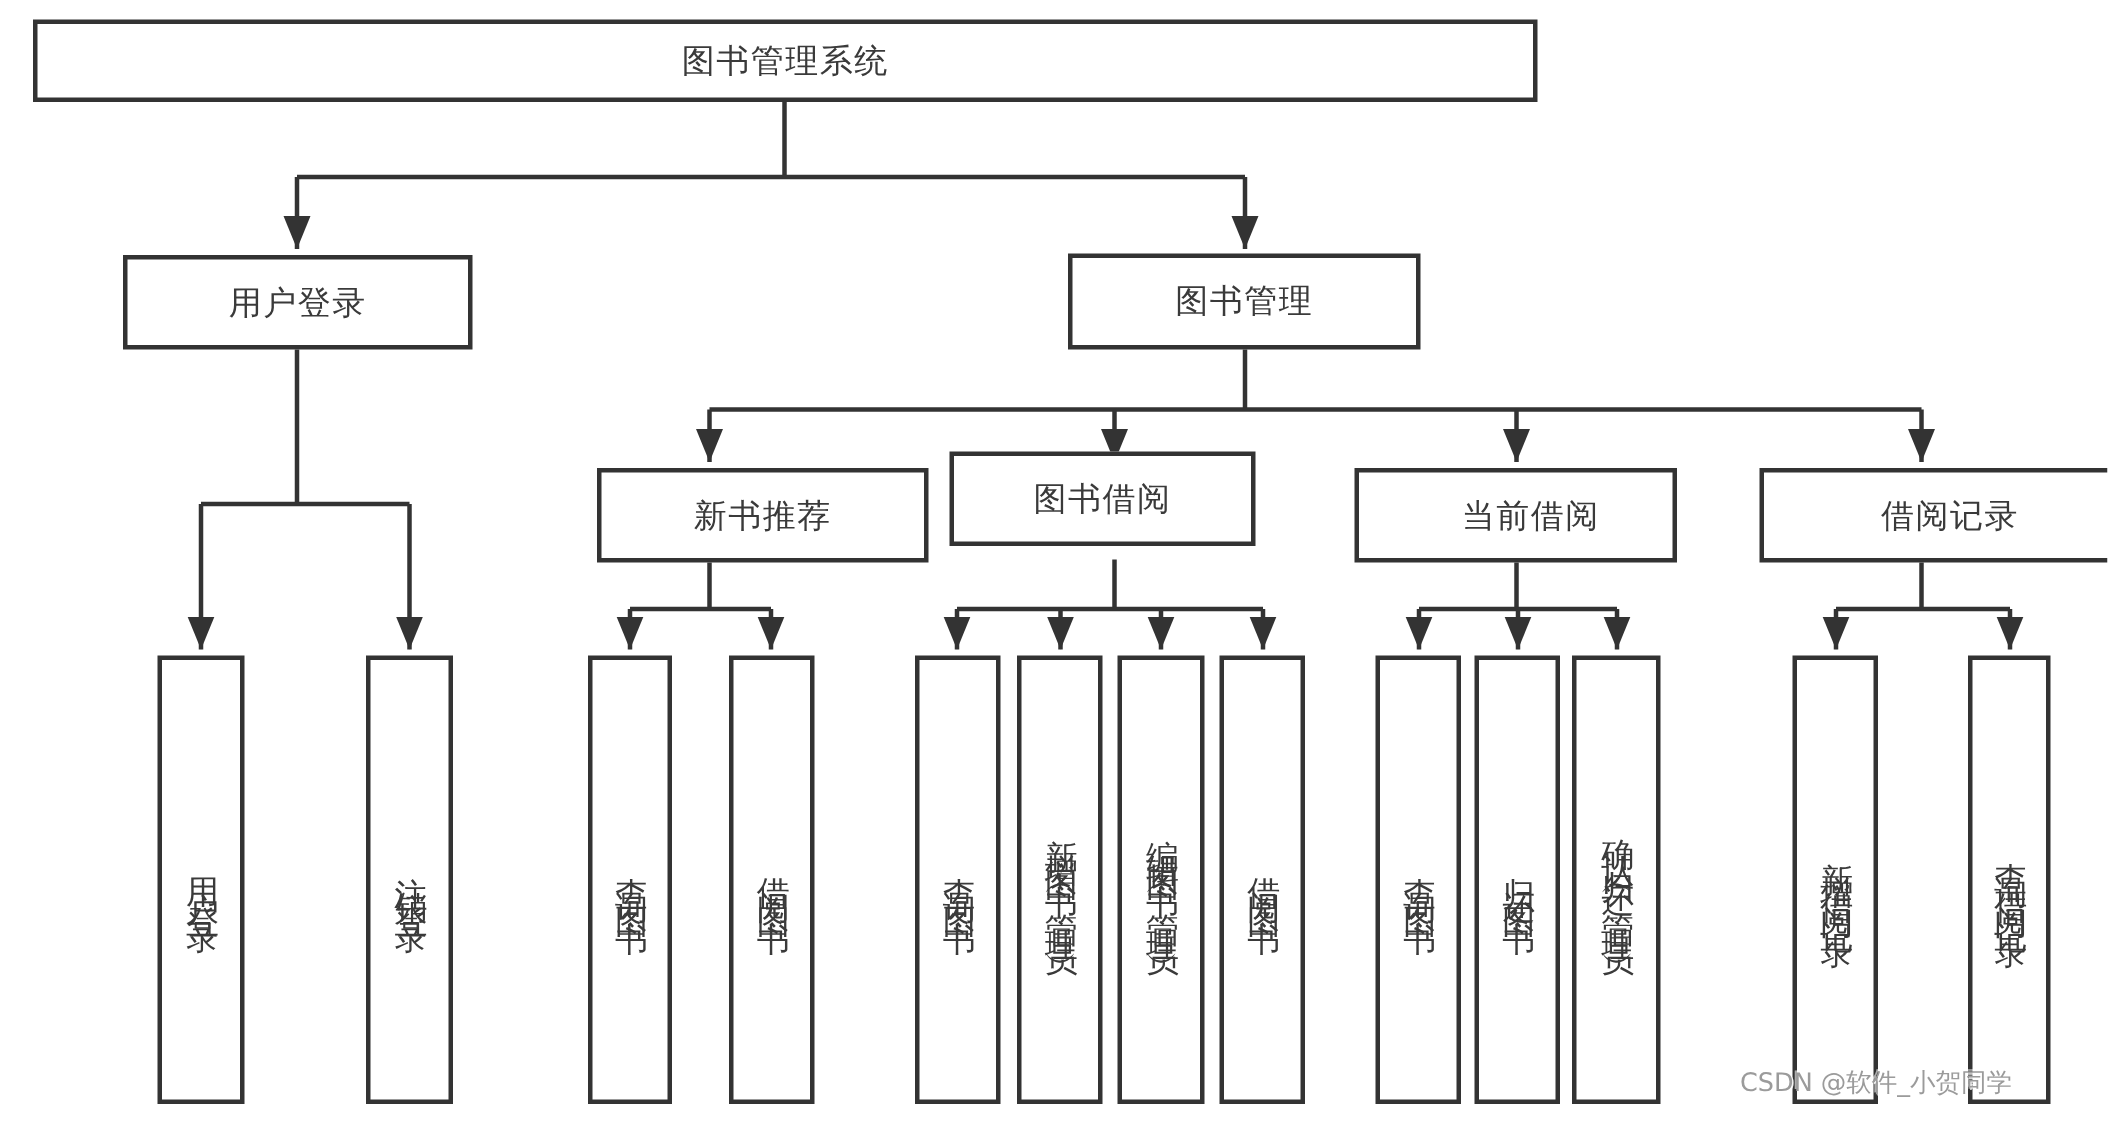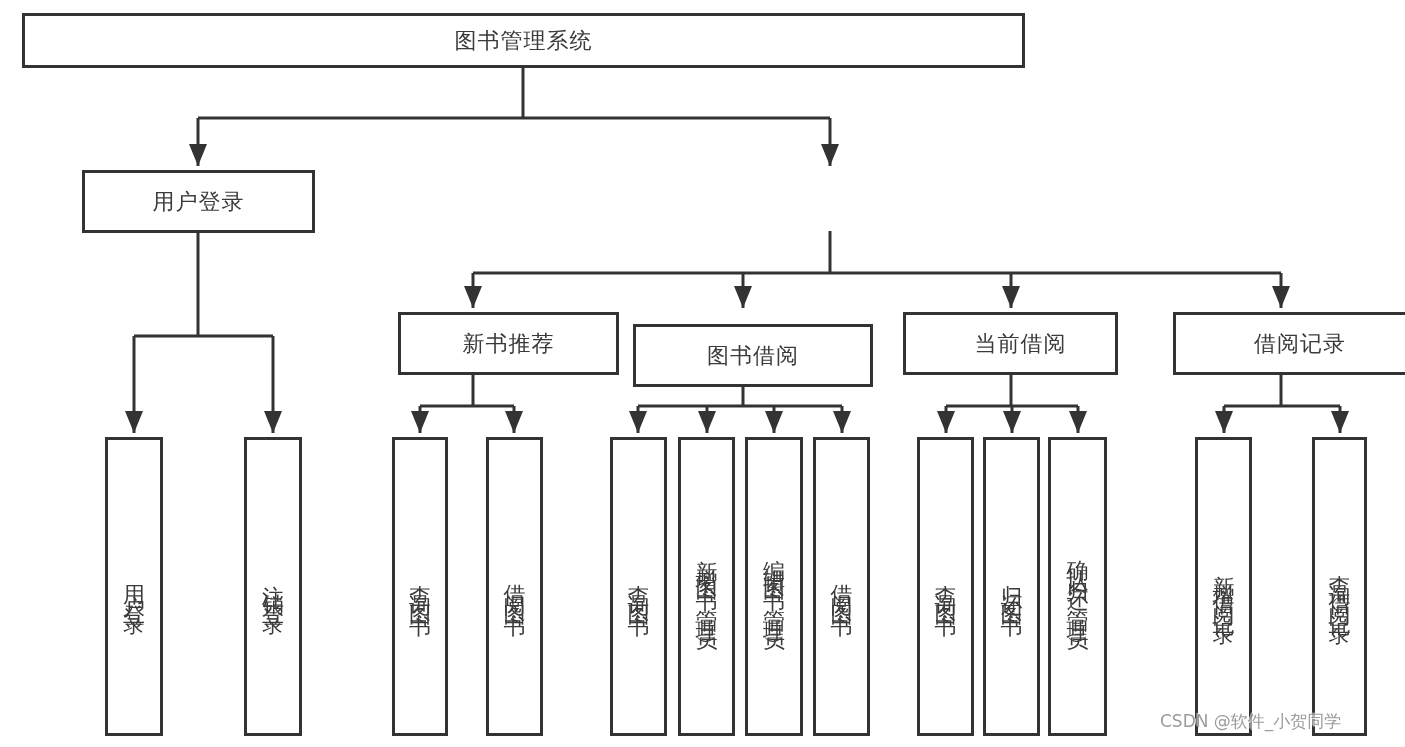--- a/index.html
+++ b/index.html
@@ -109,25 +109,28 @@
     </g>
   </svg>
 
   <div class="box hnode" style="left:22px; top:13px; width:1003px; height:55px;">
     <span>图书管理系统</span>
   </div>
 
   <div class="box hnode" style="left:82px; top:170px; width:233px; height:63px;">
     <span>用户登录</span>
   </div>
+  <div class="box hnode" style="left:712px; top:169px; width:235px; height:64px;">
+    <span>图书管理</span>
+  </div>
 
   <div class="box hnode" style="left:363px; top:312px; width:221px; height:63px;margin-left:35px;">
     <span>新书推荐</span>
   </div>
-  <div class="box hnode" style="left:633px; top:324px; width:240px; height:63px;">
+  <div class="box hnode" style="left:633px; top:301px; width:204px; height:63px;">
     <span>图书借阅</span>
   </div>
   <div class="box hnode" style="left:903px; top:312px; width:215px; height:63px;padding-left:20px;">
     <span>当前借阅</span>
   </div>
   <div class="box hnode" style="left:1173px; top:312px; width:254px; height:63px;">
     <span>借阅记录</span>
   </div>
 
   <div class="box leaf" style="left:105px; top:437px; width:58px; height:299px;">

